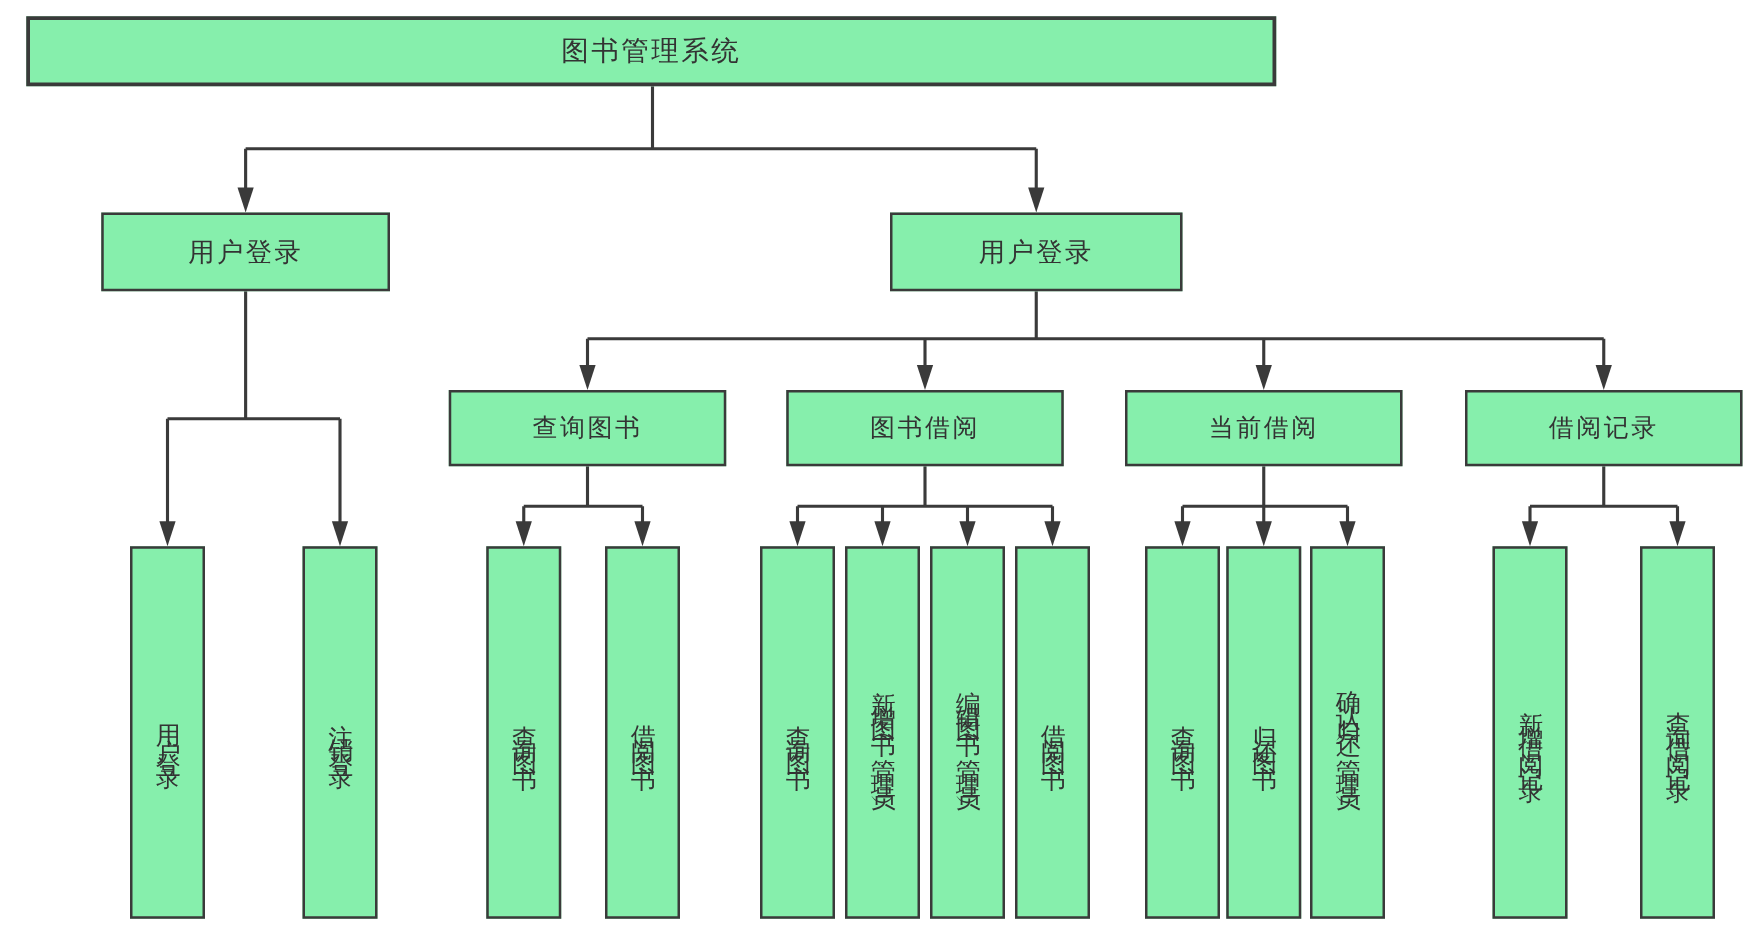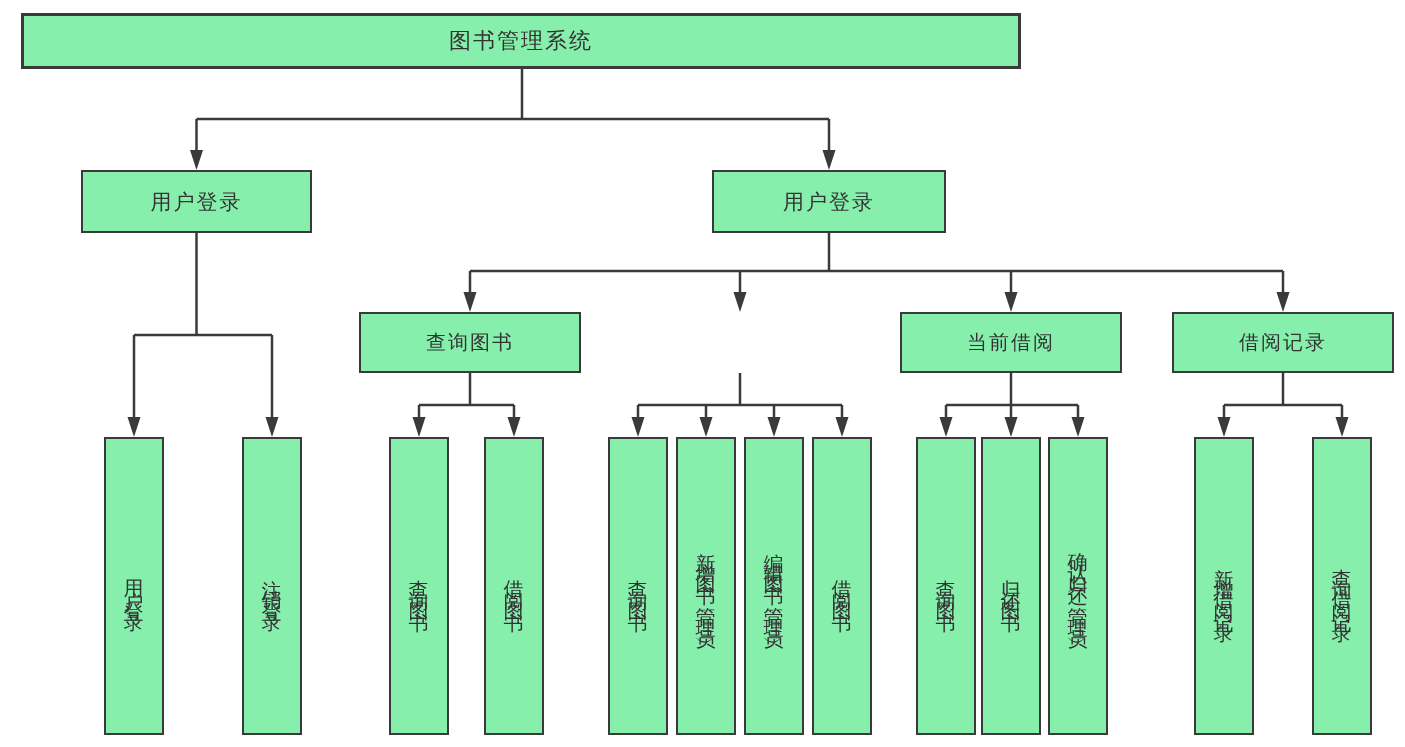--- a/index.html
+++ b/index.html
@@ -137,20 +137,23 @@
   <div class="node lvl2" style="left:81px;top:170px;width:231px;height:63px">
     <span>用户登录</span>
   </div>
   <div class="node lvl2" style="left:712px;top:170px;width:234px;height:63px">
     <span>用户登录</span>
   </div>
 
   <div class="node lvl3" style="left:359px;top:312px;width:222px;height:61px">
     <span>查询图书</span>
   </div>
+  <div class="node lvl3" style="left:629px;top:312px;width:222px;height:61px">
+    <span>图书借阅</span>
+  </div>
   <div class="node lvl3" style="left:900px;top:312px;width:222px;height:61px">
     <span>当前借阅</span>
   </div>
   <div class="node lvl3" style="left:1172px;top:312px;width:222px;height:61px">
     <span>借阅记录</span>
   </div>
 
   <div class="node leaf" style="left:104px;top:437px;width:60px;height:298px">
     <span class="vtext">用户登录</span>
   </div>

